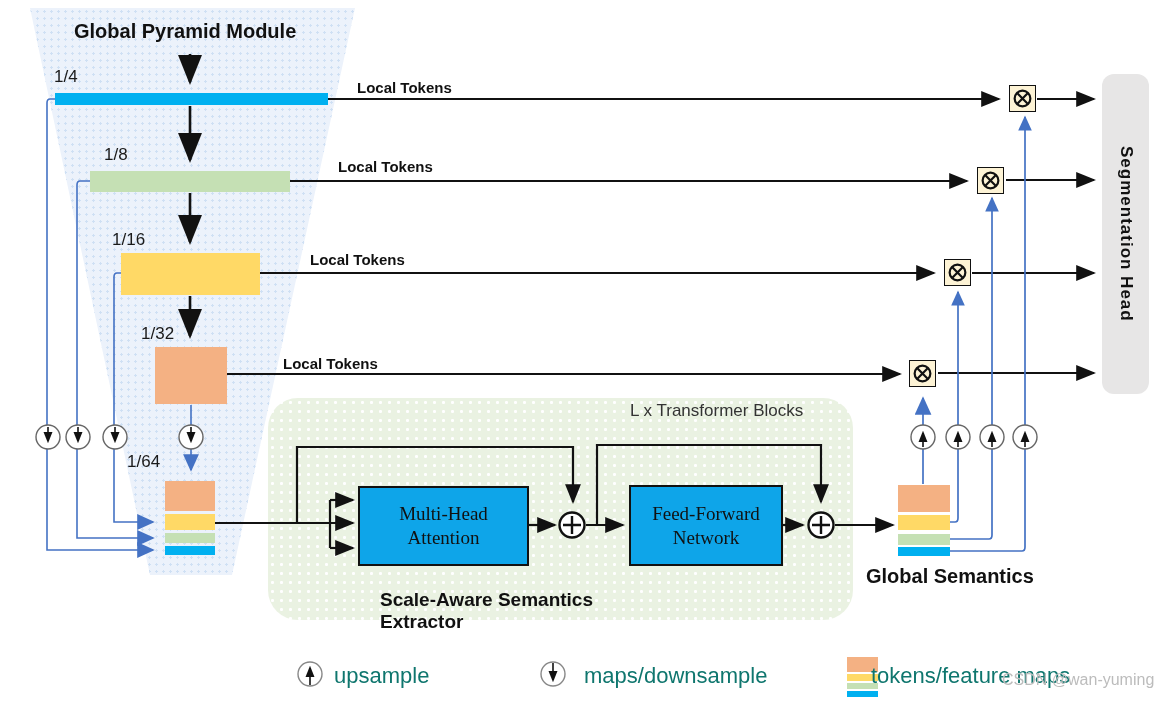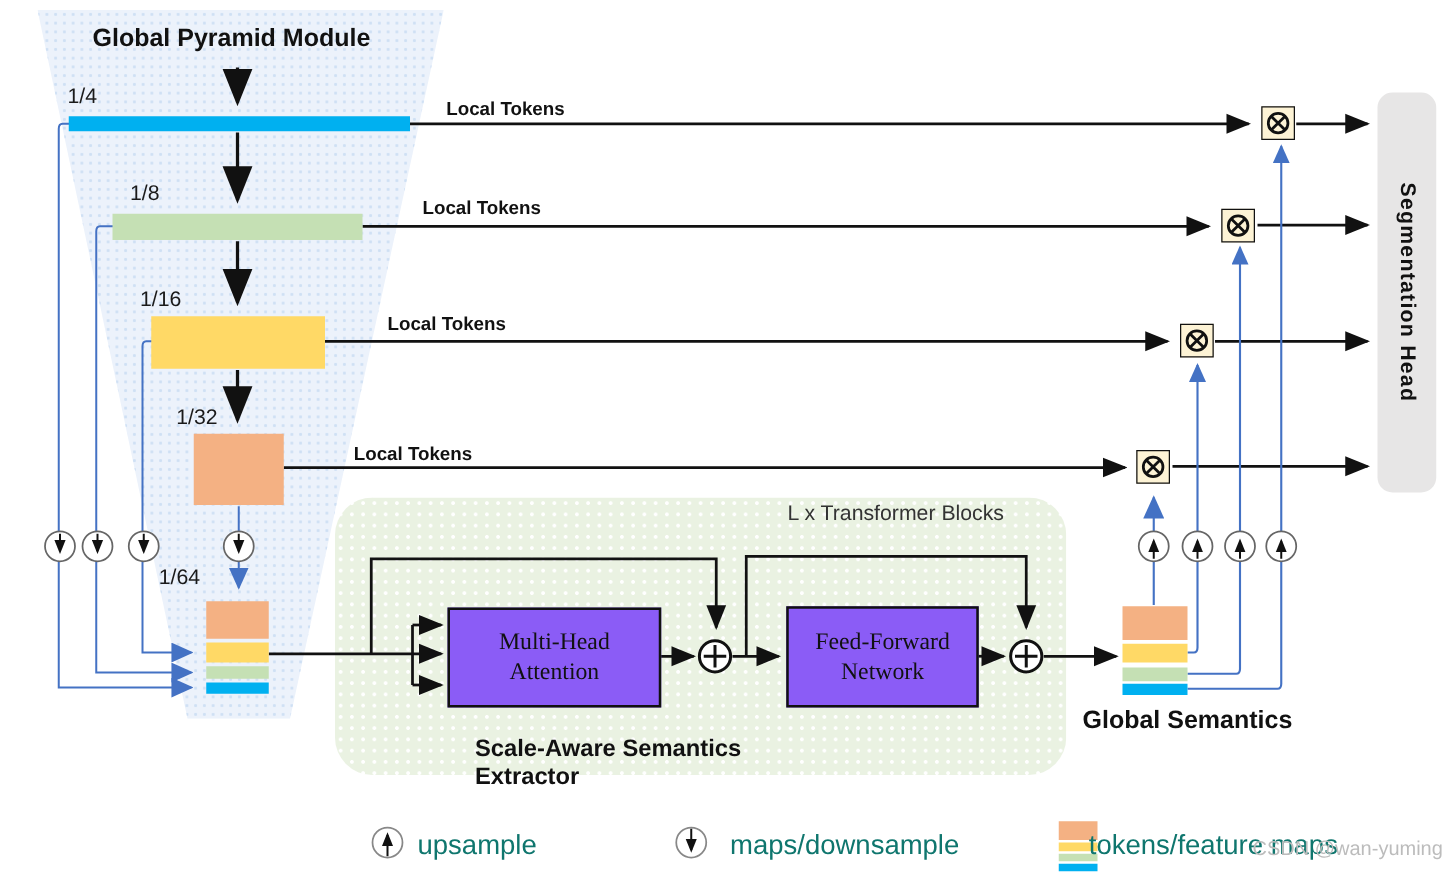--- a/index.html
+++ b/index.html
@@ -30,21 +30,21 @@
   .scale-lbl{font-size:17px;color:#1a1a1a;z-index:2;}
   .tok-lbl{font-size:15px;font-weight:700;z-index:2;}
   .blocks-lbl{left:630px;top:401px;font-size:17px;color:#333;z-index:2;}
   .extractor-lbl{left:380px;top:589px;width:300px;text-align:left;
     font-size:19px;font-weight:700;z-index:2;}
   .gs-lbl{left:866px;top:565px;font-size:20px;font-weight:700;z-index:2;}
   .legend-lbl{font-size:22px;color:#0f766e;z-index:2;}
   .watermark{left:1002px;top:671px;font-size:16px;color:#bcbcbc;z-index:3;}
 
   
-  .nn-box{background:#8b5cf6;border:2px solid #111;z-index:2;
+  .nn-box{background:#0ea5e9;border:2px solid #111;z-index:2;
     display:flex;flex-direction:column;align-items:center;justify-content:center;
     font-family:"Liberation Serif",serif;font-size:19px;line-height:1.25;color:#111;text-align:center;}
   .mha{left:358px;top:486px;width:167px;height:76px;}
   .ffn{left:629px;top:485px;width:150px;height:77px;}
 
   .mult-box{width:27px;height:27px;background:#fdf3d5;border:1.6px solid #111;
     box-sizing:border-box;z-index:3;display:flex;align-items:center;justify-content:center;}
 
   .seg-head{left:1102px;top:74px;width:47px;height:320px;background:#e7e6e6;border-radius:12px;
     z-index:2;display:flex;align-items:center;justify-content:center;

